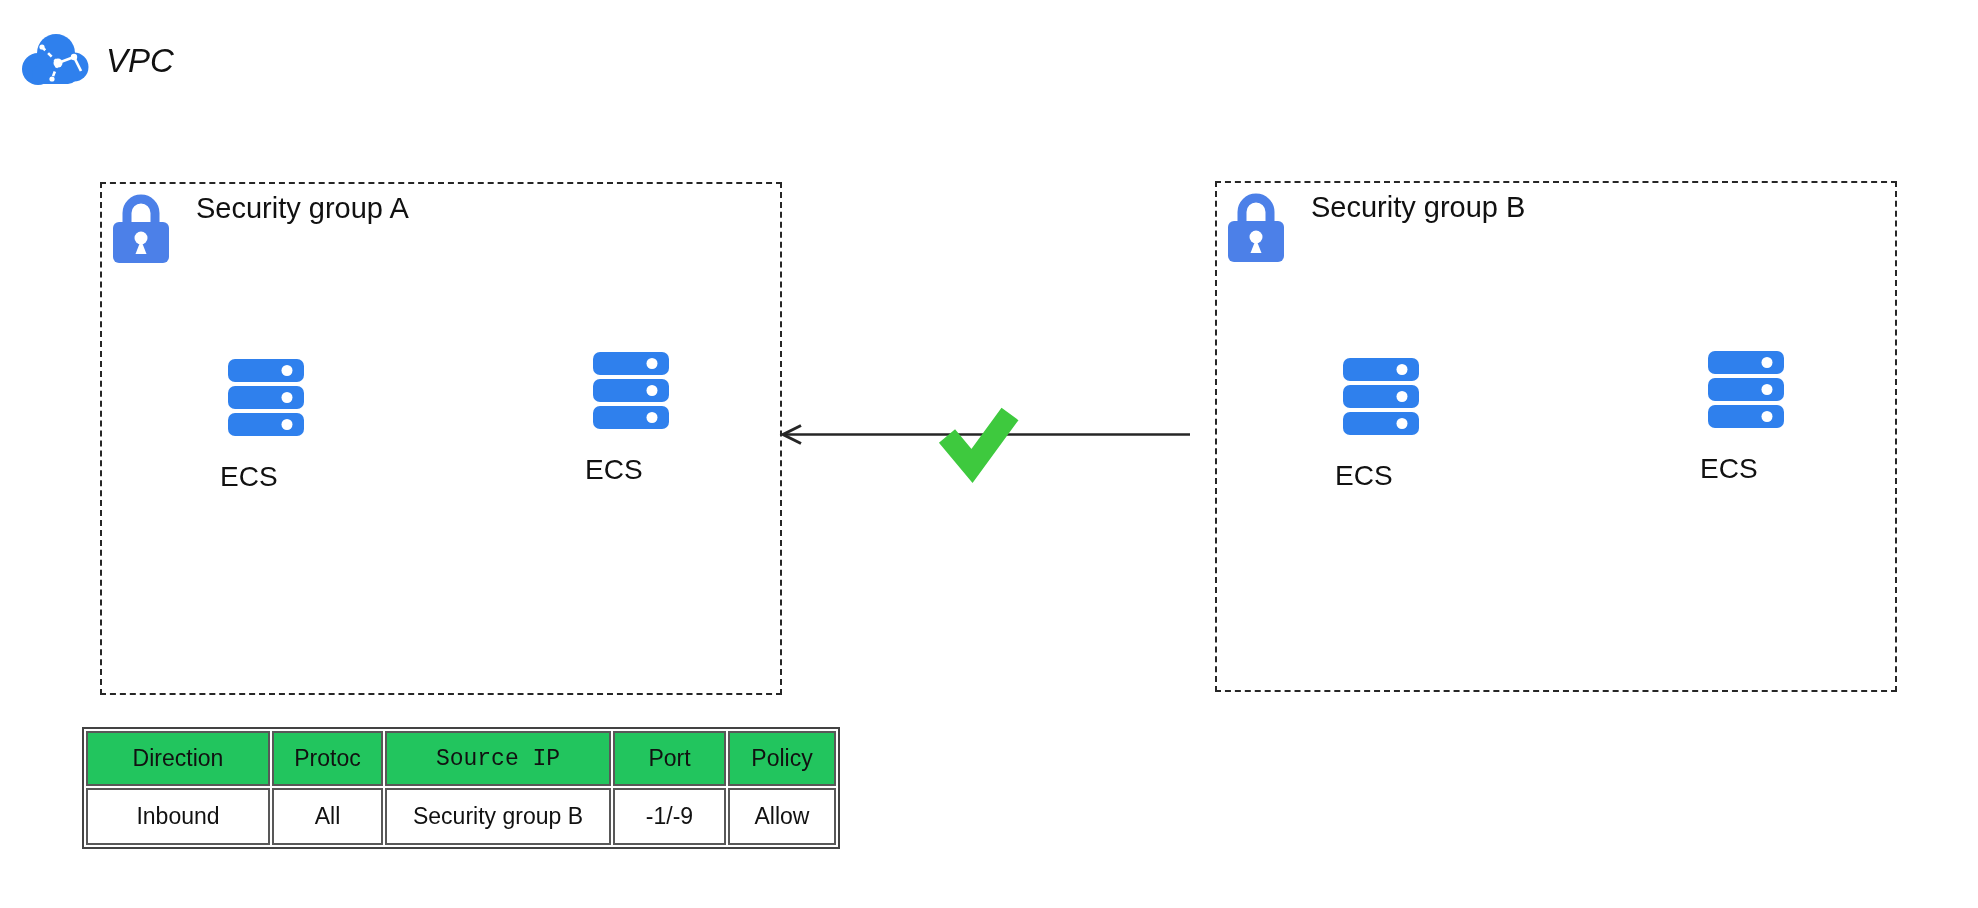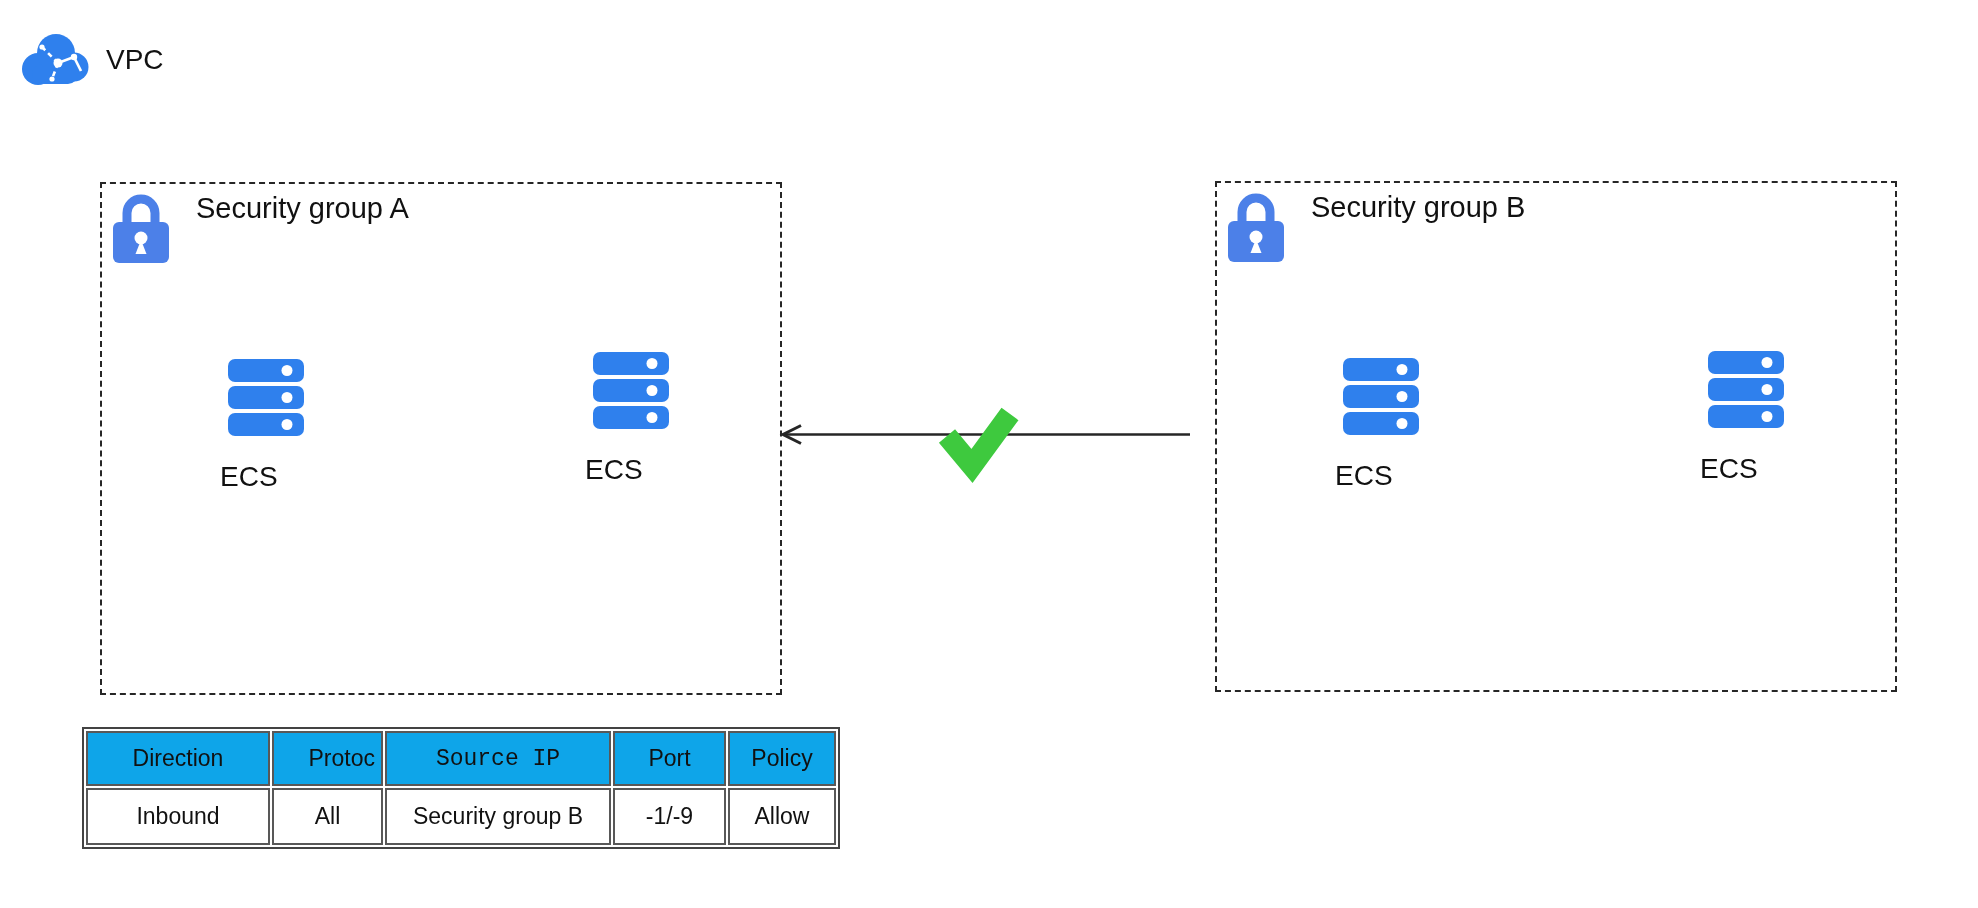--- a/index.html
+++ b/index.html
@@ -4,21 +4,21 @@
 <style>
   html,body { margin:0; padding:0; background:#ffffff; }
   .canvas {
     position:relative; width:1978px; height:908px; background:#ffffff;
     font-family:"Liberation Sans","DejaVu Sans",sans-serif; color:#111111;
     overflow:hidden;
   }
 
   
   .vpc-badge { position:absolute; left:18px; top:26px; display:flex; align-items:center; gap:16px; }
-  .vpc-label { font-size:28px; line-height:1; }
+  .vpc-label { font-size:33px; line-height:1;font-style:italic; }
 
   
   .diagram-title {
     position:absolute; left:500px; top:92px; width:1040px;
     text-align:center; font-size:26px; line-height:1.2;
   }
 
   
   .sg-box { position:absolute; border:2.5px dashed #262626; }
   .sg-box.a { left:100px; top:182px; width:678px; height:509px; }
@@ -37,29 +37,29 @@
   
   .overlay { position:absolute; left:0; top:0; width:1978px; height:908px; pointer-events:none; }
 
   
   .rules {
     position:absolute; left:82px; top:727px;
     border-collapse:separate; border-spacing:2px;
     border:2px solid #434343; font-size:23px; color:#111;
   }
   .rules th {
-    background:#0ea5e9; font-weight:400; border:2px solid #585858;
+    background:#22c55e; font-weight:400; border:2px solid #585858;
     height:51px; text-align:center; padding:0 6px;
   }
   .rules td {
     background:#ffffff; border:2px solid #585858;
     height:53px; text-align:center; padding:0 6px;
   }
   .rules .c-direction { width:168px; }
-  .rules .c-protoc   { width:95px;text-align:right;  }
+  .rules .c-protoc   { width:95px;  }
   .rules .c-sourceip { width:210px;font-family:Liberation Mono, monospace; }
   .rules .c-port     { width:97px;  }
   .rules .c-policy   { width:92px;margin-top:45px;  }
 </style>
 </head>
 <body>
 
 <div class="canvas">
 
   <div class="vpc-badge">

